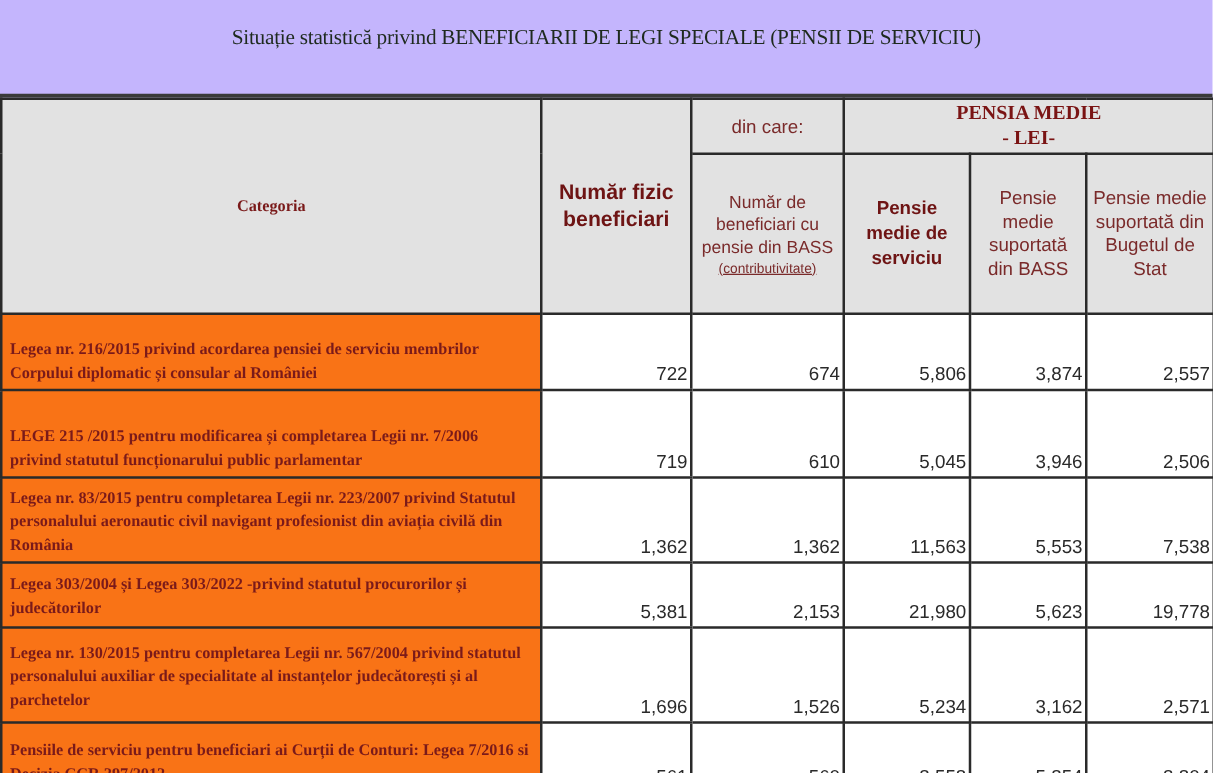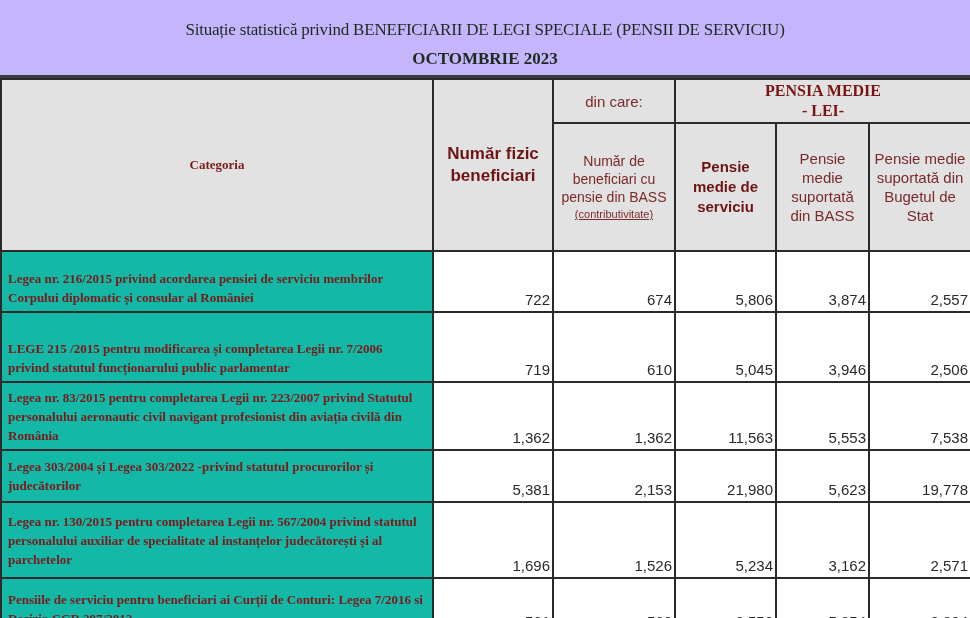--- a/index.html
+++ b/index.html
@@ -39,21 +39,21 @@
     .hdr { background: #e2e2e2; color: #7a1a1a; text-align: center; vertical-align: middle; }
     .hdr-categoria { font-family: "Liberation Serif", serif; font-weight: bold; font-size: 13px; }
     .hdr-numar { font-weight: bold; font-size: 17px; line-height: 22px; color: #6e1414; }
     .hdr-dincare { font-size: 15px; color: #7a2a2a; }
     .hdr-pensia { font-family: "Liberation Serif", serif; font-weight: bold; font-size: 16px; line-height: 20px; color: #7a1414; }
     .hdr-sub { font-size: 13px; line-height: 16px; color: #7a2a2a; }
     .hdr-sub small { font-size: 11px; text-decoration: underline; }
     .hdr-bold { font-weight: bold; font-size: 15px; line-height: 20px; color: #6e1414; }
     .hdr-med { font-size: 15px; line-height: 19px; color: #7a2a2a; }
     .cat {
-      background: #14b8a6;
+      background: #f97316;
       font-family: "Liberation Serif", serif;
       font-weight: bold;
       font-size: 13px; line-height: 19px;
       color: #7a1a1a;
       text-align: left;
       padding: 0 6px !important;
       vertical-align: middle;
     }
     .cat.bottom { vertical-align: bottom; padding-bottom: 4px !important; }
     .num {
@@ -65,21 +65,20 @@
       padding: 0 2px 3px 0 !important;
       border-radius: 19px;
     }
     .num.thin { border-right: 1px solid #888 !important; }
   </style>
 </head>
 <body>
 
 <div class="title-band">
   <div class="title-line1">Situație statistică privind BENEFICIARII DE LEGI SPECIALE (PENSII DE SERVICIU)</div>
-  <div class="title-line2">OCTOMBRIE 2023</div>
 </div>
 
 <table class="stats">
   <colgroup>
     <col style="width:432px">
     <col style="width:120px">
     <col style="width:122px">
     <col style="width:101px">
     <col style="width:93px">
     <col style="width:102px">

